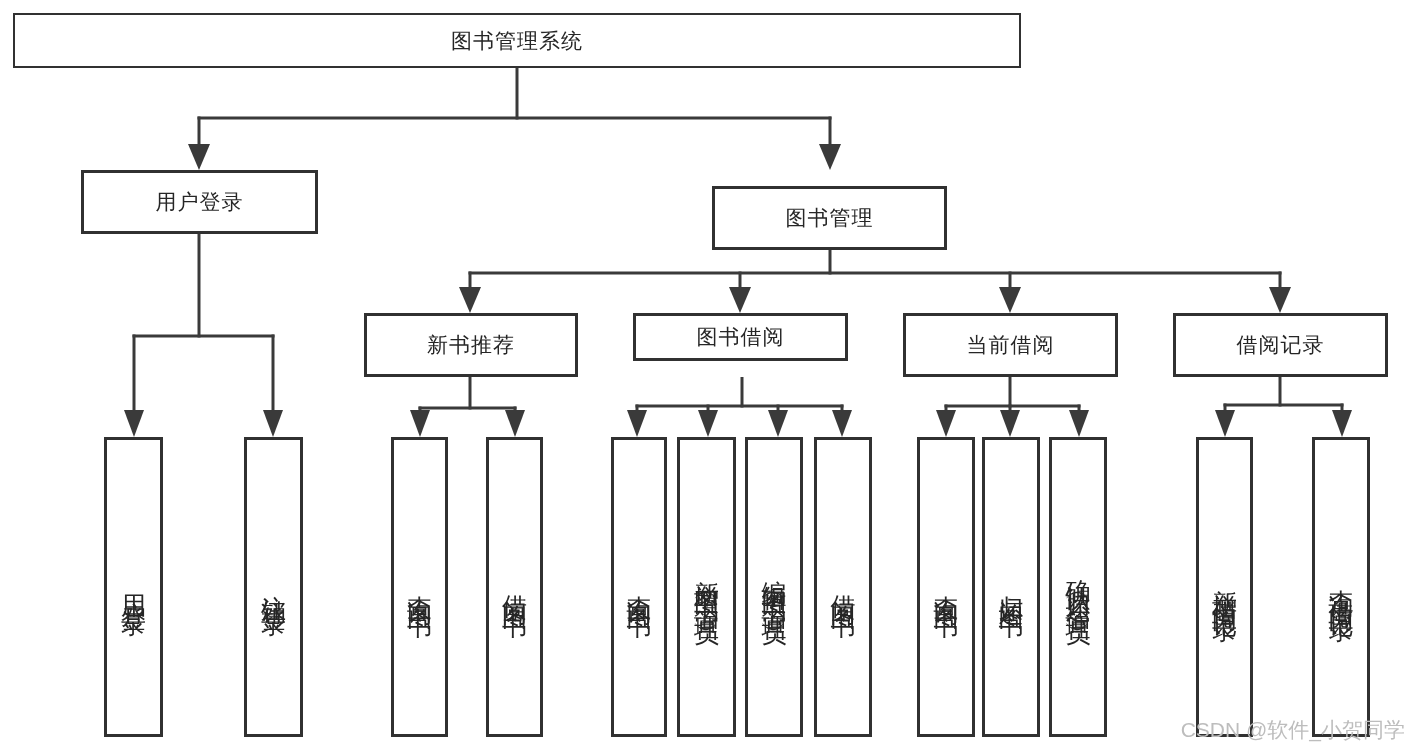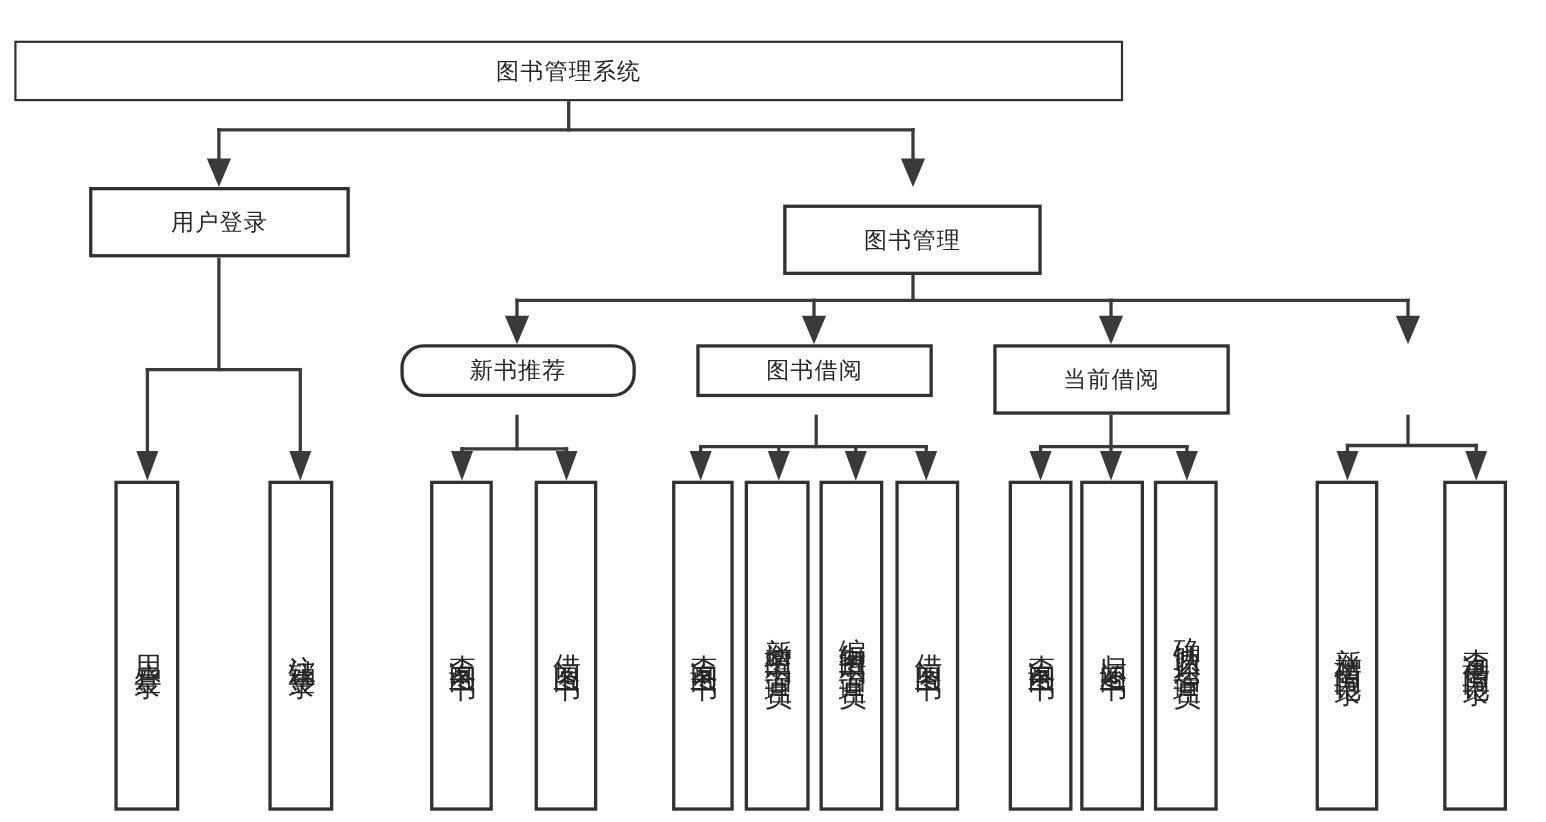--- a/index.html
+++ b/index.html
@@ -38,21 +38,20 @@
     display: flex;
     align-items: center;
     justify-content: center;
   }
   .node.h-node {
     font-size: 21px;
     letter-spacing: 1px;
   }
   .node.root-node {
     border-width: 2px;
-    margin-top: 24px;
   }
   .node.leaf {
     top: 437px;
     height: 300px;
   }
   .v-text {
     writing-mode: vertical-rl;
     text-orientation: mixed;
     font-size: 25px;
     letter-spacing: 6px;
@@ -136,23 +135,24 @@
     <polygon points="1215,410 1235,410 1225,437"></polygon>
     <line x1="1342" y1="403.5" x2="1342" y2="412"></line>
     <polygon points="1332,410 1352,410 1342,437"></polygon>
   </svg>
 
   <div class="node h-node root-node" style="left:13px; top:13px; width:1008px; height:55px;">图书管理系统</div>
 
   <div class="node h-node" style="left:81px; top:170px; width:237px; height:64px;">用户登录</div>
   <div class="node h-node" style="left:712px; top:186px; width:235px; height:64px;">图书管理</div>
 
-  <div class="node h-node" style="left:364px; top:313px; width:214px; height:48px;border-radius:21px;">新书推荐</div>
+  <div class="node h-node" style="left:364px; top:313px; width:214px; height:64px;">新书推荐</div>
   <div class="node h-node" style="left:633px; top:313px; width:215px; height:48px;">图书借阅</div>
   <div class="node h-node" style="left:903px; top:313px; width:215px; height:64px;">当前借阅</div>
+  <div class="node h-node" style="left:1173px; top:313px; width:215px; height:64px;">借阅记录</div>
 
   <div class="node leaf" style="left:104px; width:59px;">
     <span class="v-text">用户登录</span>
   </div>
   <div class="node leaf" style="left:244px; width:59px;">
     <span class="v-text">注销登录</span>
   </div>
 
   <div class="node leaf" style="left:391px; width:57px;">
     <span class="v-text">查询图书</span>
@@ -184,13 +184,14 @@
     <span class="v-text">确认归还（管理员）</span>
   </div>
 
   <div class="node leaf" style="left:1196px; width:57px;">
     <span class="v-text">新增借阅记录</span>
   </div>
   <div class="node leaf" style="left:1312px; width:58px;">
     <span class="v-text">查询借阅记录</span>
   </div>
 
+  <div id="watermark">CSDN @软件_小贺同学</div>
 </div>
 
 </body></html>

